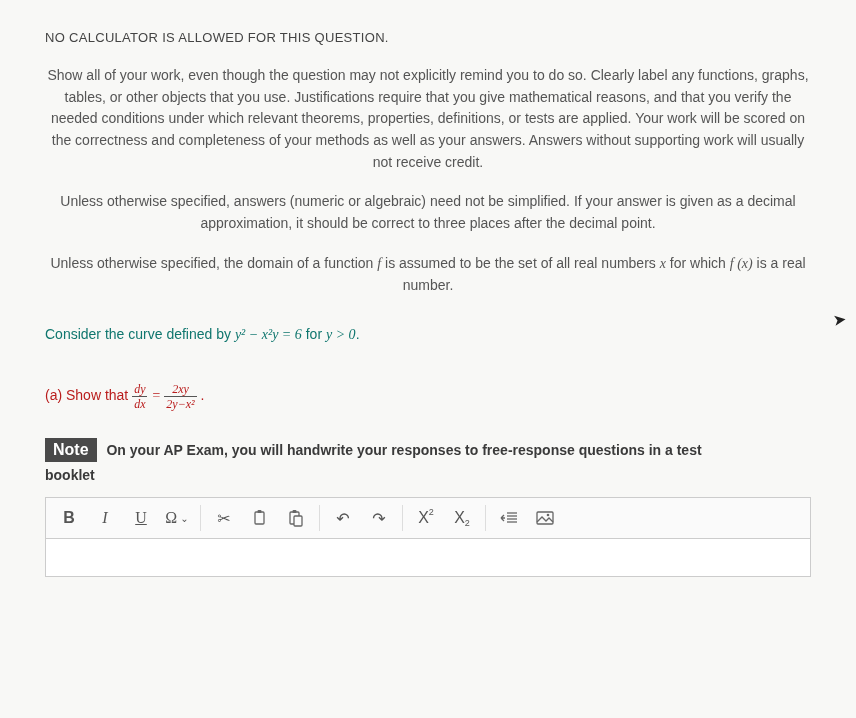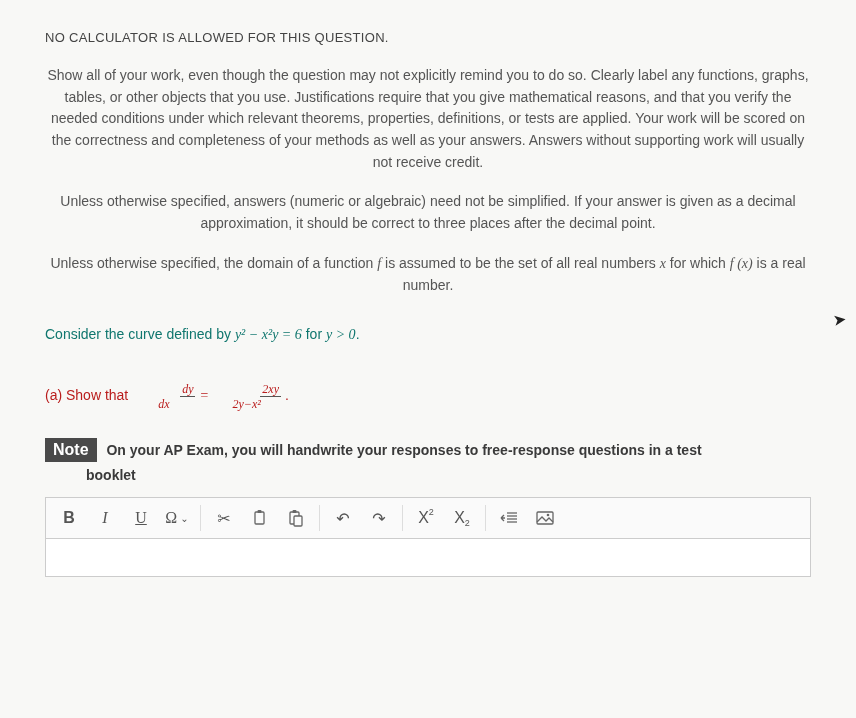--- a/index.html
+++ b/index.html
@@ -41,21 +41,21 @@
     .frac {
       display: inline-block;
       vertical-align: middle;
       text-align: center;
       font-family: "Times New Roman", serif;
       font-style: italic;
       font-size: 12px;
       line-height: 1;
       position: relative;
     }
-    .frac .num { display:block; border-bottom: 1px solid #555; padding: 0 2px 1px; margin-left: 48px; }
+    .frac .num { display:block; border-bottom: 1px solid #555; padding: 0 2px 1px; }
     .frac .den { display:block; padding: 1px 2px 0; }
     .note-row { margin-bottom: 5px; font-size: 14px; color: #3a3a3a; }
     .note-badge {
       display: inline-block;
       background: #4a4a4a;
       color: #fff;
       font-size: 16px;
       padding: 3px 8px;
       margin-right: 6px;
       font-weight: 600;
@@ -134,21 +134,21 @@
   <span class="frac">
     <span class="num">2xy</span>
     <span class="den">2y−x²</span>
   </span>
   <span> .</span>
 </div>
 
 <div class="note-row">
   <span class="note-badge">Note</span><b><span> On your AP Exam, you will handwrite your responses to free-response questions in a test</span></b>
 </div>
-<div class="note-row" style="margin-bottom:10px;margin-left:41px;">
+<div class="note-row" style="margin-bottom:10px;">
   <b><span>booklet</span></b>
 </div>
 
 <div class="toolbar">
   <div class="tb bold">B</div>
   <div class="tb italic">I</div>
   <div class="tb underline">U</div>
   <div class="tb">
     <span>Ω</span>
       <span style="font-size:10px;margin-left:3px;">⌄</span>

